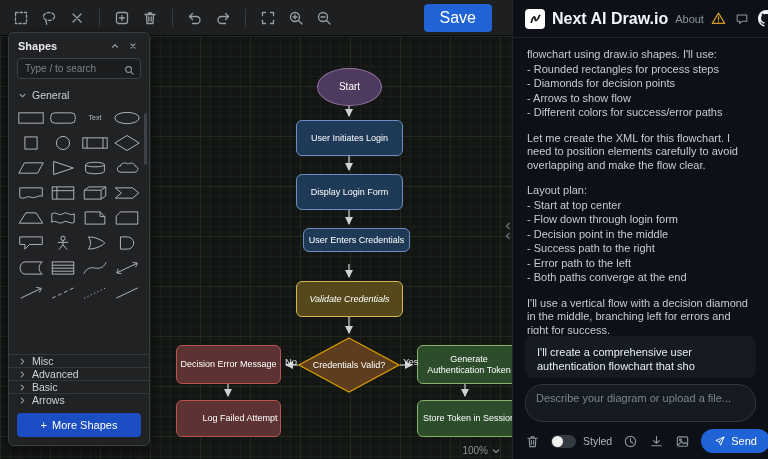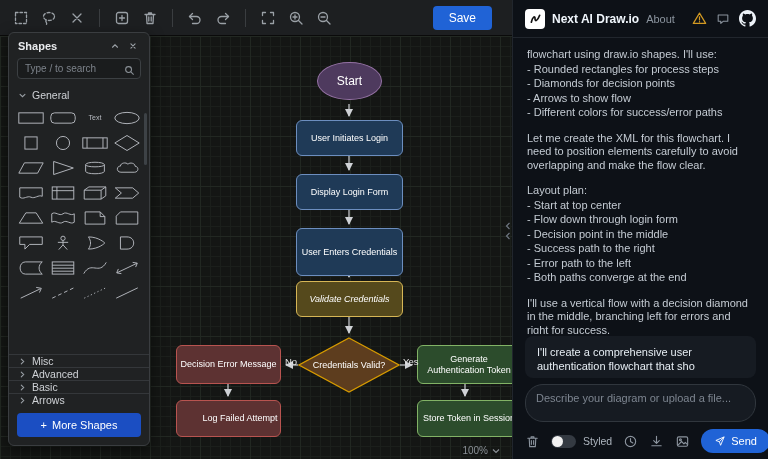--- a/index.html
+++ b/index.html
@@ -5,39 +5,39 @@
   html,body{margin:0;padding:0;background:#0d1117;}
   *{box-sizing:border-box;}
   .app{position:relative;width:768px;height:459px;overflow:hidden;font-family:"Liberation Sans",sans-serif;background:#0d1117;}
 
   
   .editor{position:absolute;left:0;top:0;width:512px;height:459px;background:#151715;}
   .toolbar{position:absolute;left:0;top:0;width:512px;height:36px;background:#1d1f21;border-bottom:1px solid #0a0a0a;display:flex;align-items:center;padding:0 20px 0 8px;gap:2px;}
   .tb-btn{width:26px;height:26px;display:flex;align-items:center;justify-content:center;color:#9aa0a6;border-radius:4px;flex:0 0 auto;}
   .tb-btn svg{width:16px;height:16px;stroke:currentColor;fill:none;stroke-width:1.3;stroke-linecap:round;stroke-linejoin:round;}
   .tb-sep{width:1px;height:18px;background:#3a3d40;margin:0 7px;flex:0 0 auto;}
-  .save-btn{margin-left:auto;background:var(--accent,#2063d6);color:#fff;font-size:12px;line-height:1;padding:6px 16px;border:none;border-radius:4px;font-family:inherit;}
+  .save-btn{margin-left:auto;background:var(--accent,#2063d6);color:#fff;font-size:16px;line-height:1;padding:6px 16px;border:none;border-radius:4px;font-family:inherit;}
 
   .canvas{position:absolute;left:0;top:36px;width:512px;height:423px;overflow:hidden;
     background-color:#141614;
     background-image:
       linear-gradient(#222822 1px,transparent 1px),
       linear-gradient(90deg,#222822 1px,transparent 1px),
       linear-gradient(#1b1f1b 1px,transparent 1px),
       linear-gradient(90deg,#1b1f1b 1px,transparent 1px);
     background-size:50px 50px,50px 50px,10px 10px,10px 10px;}
   .edges{position:absolute;left:0;top:0;width:512px;height:423px;}
   .edges path.edge{stroke:#cfd2d6;stroke-width:1.2;fill:none;}
   .node{position:absolute;border:1px solid transparent;border-radius:6px;display:flex;align-items:center;justify-content:center;text-align:center;color:#fff;font-size:9px;line-height:1.2;padding:2px 5px;}
   .nlabel{pointer-events:none;white-space:nowrap;}
   .nlabel.wrap{white-space:normal;}
-  .p-start{left:317px;top:26px;width:65px;height:38px;border-radius:50%;font-size:12px;}
+  .p-start{left:317px;top:32px;width:65px;height:38px;border-radius:50%;font-size:10px;}
   .p-b1{left:296px;top:84px;width:107px;height:36px;}
   .p-b2{left:296px;top:138px;width:107px;height:36px;}
-  .p-b3{left:296px;top:192px;width:107px;height:48px;}
+  .p-b3{left:303px;top:192px;width:107px;height:24px;}
   .p-b4{left:296px;top:245px;width:107px;height:36px;}
   .p-dia{left:298px;top:301px;width:102px;height:56px;border:none;padding:0;border-radius:0;}
   .p-dia svg{position:absolute;inset:0;width:102px;height:56px;}
   .p-dia polygon{stroke-width:1.2;}
   .p-dia .nlabel{position:relative;z-index:1;}
   .p-e1{left:176px;top:309px;width:105px;height:39px;}
   .p-e2{left:176px;top:364px;width:105px;height:37px;}
   .p-g1{left:417px;top:309px;width:104px;height:39px;}
   .p-g2{left:417px;top:364px;width:104px;height:37px;}
   .edge-label{position:absolute;font-size:9.5px;color:#e3e3e3;}
@@ -69,21 +69,21 @@
   .sp-more{padding:7px 8px 8px;}
   .sp-more button{width:100%;background:var(--accent_deep,#1b4ec2);border:none;border-radius:4px;color:#fff;font-size:11px;padding:6px 4px;font-family:inherit;display:flex;align-items:center;justify-content:center;gap:5px;}
   .grip{position:absolute;left:504px;top:216px;width:8px;height:30px;display:flex;flex-direction:column;align-items:center;justify-content:center;gap:2px;color:#6e7681;z-index:4;}
   .grip svg{width:6px;height:8px;stroke:currentColor;fill:none;stroke-width:1.2;}
 
   
   .chat{position:absolute;left:512px;top:0;width:256px;height:459px;background:#0d1117;border-left:1px solid #21262d;}
   .chat-header{height:38px;display:flex;align-items:center;padding:0 12px;gap:7px;border-bottom:1px solid #21262d;}
   .logo{width:20px;height:20px;background:#ffffff;border-radius:4px;display:flex;align-items:center;justify-content:center;flex:0 0 auto;}
   .logo svg{width:13px;height:13px;stroke:#111;fill:none;stroke-width:1.8;stroke-linecap:round;}
-  .chat-title{font-size:12px;font-weight:bold;color:#f0f6fc;white-space:nowrap;}
+  .chat-title{font-size:16px;font-weight:bold;color:#f0f6fc;white-space:nowrap;}
   .about{font-size:11px;color:#8b949e;white-space:nowrap;}
   .chat-hicons{margin-left:auto;display:flex;align-items:center;gap:9px;}
   .chat-hicons .hic{display:flex;align-items:center;justify-content:center;}
   .warn svg{width:15px;height:15px;stroke:var(--warning,#d29922);fill:none;stroke-width:1.3;stroke-linecap:round;stroke-linejoin:round;}
   .bubble svg{width:14px;height:14px;stroke:#8b949e;fill:none;stroke-width:1.2;stroke-linejoin:round;}
   .gh svg{width:17px;height:17px;fill:#ecf2f8;}
   .chat-scroll{position:absolute;left:0;right:0;top:38px;bottom:125px;padding:10px 14px;overflow:hidden;font-size:11px;line-height:13.5px;color:#c4cbd3;}
   .mline{margin-bottom:1px;}
   .para{margin-top:12px;}
   .assistant-card{position:absolute;left:12px;right:12px;top:336px;height:42px;overflow:hidden;background:#161b22;border-radius:8px;padding:9px 12px;font-size:11px;line-height:14px;color:#e6edf3;}

